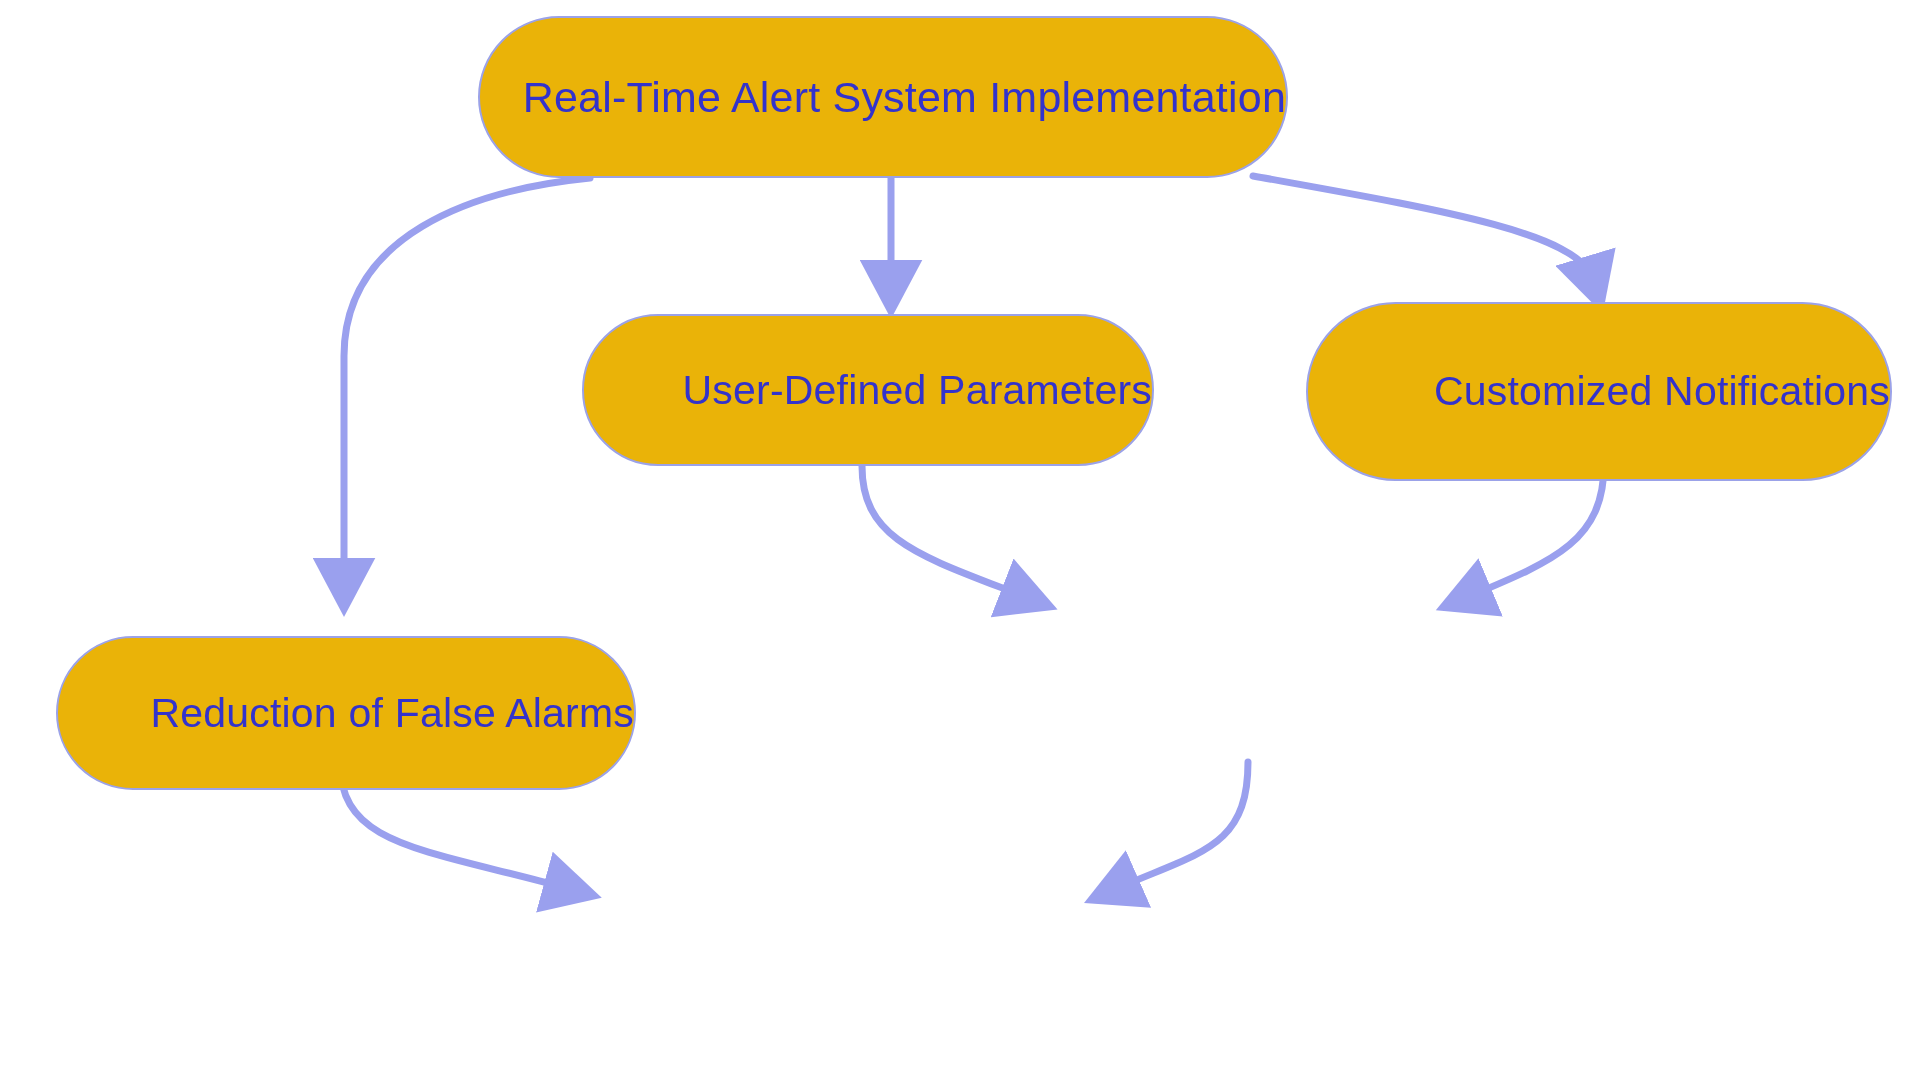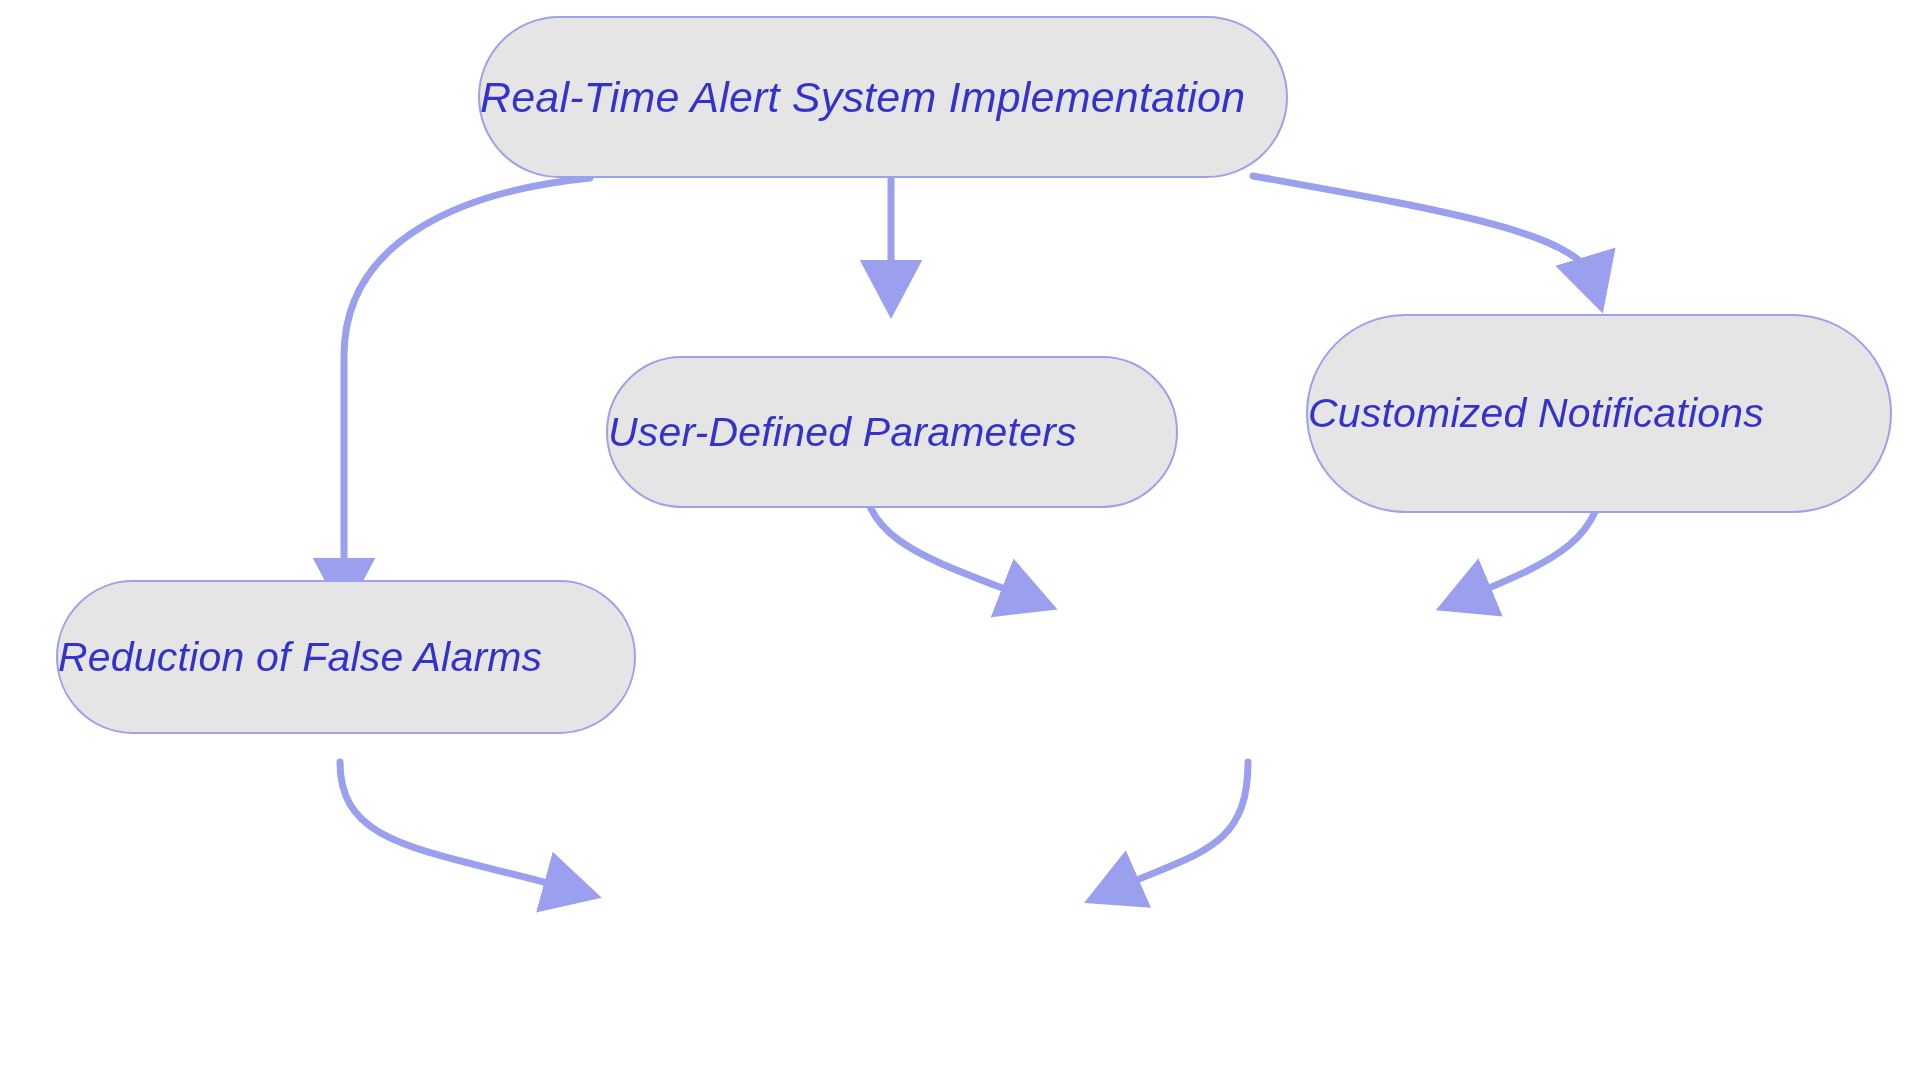--- a/index.html
+++ b/index.html
@@ -21,44 +21,43 @@
     position: absolute;
     left: 0;
     top: 0;
     width: 1920px;
     height: 1083px;
     pointer-events: none;
   }
   .node {
     position: absolute;
     box-sizing: border-box;
-    background: #e5e5e5;
+    background: #eab308;
     border: 2px solid #9BA2E8;
     border-radius: 999px;
     display: flex;
     align-items: center;
-    justify-content: flex-start;
+    justify-content: flex-end;
     z-index: 2;
-    font-style: italic;
   }
   .node-label {
     color: #3333CC;
     font-family: "Liberation Sans", sans-serif;
     font-weight: 400;
     white-space: nowrap;
     letter-spacing: 0.2px;
   }
   
   #node-root        { left: 478px;  top: 16px;   width: 810px;  height: 162px; }
   #node-root .node-label        { font-size: 43px; }
-  #node-params      { left: 606px;  top: 314px;  width: 572px;  height: 152px; margin-top: 42px; }
+  #node-params      { left: 582px;  top: 314px;  width: 572px;  height: 152px; }
   #node-params .node-label      { font-size: 41px; }
-  #node-notify      { left: 1306px; top: 314px;  width: 586px;  height: 199px; }
+  #node-notify      { left: 1306px; top: 302px;  width: 586px;  height: 179px; }
   #node-notify .node-label      { font-size: 41px; }
-  #node-falsealarms { left: 56px;   top: 580px;  width: 580px;  height: 154px; }
+  #node-falsealarms { left: 56px;   top: 636px;  width: 580px;  height: 154px; }
   #node-falsealarms .node-label { font-size: 41px; }
   #node-responsive  { left: 956px;  top: 610px;  width: 586px;  height: 152px; }
   #node-responsive .node-label  { font-size: 41px; }
   #node-response    { left: 522px;  top: 902px;  width: 734px;  height: 164px; }
   #node-response .node-label    { font-size: 41px; }
 </style>
 </head>
 <body>
 
 <div id="flow-canvas">

